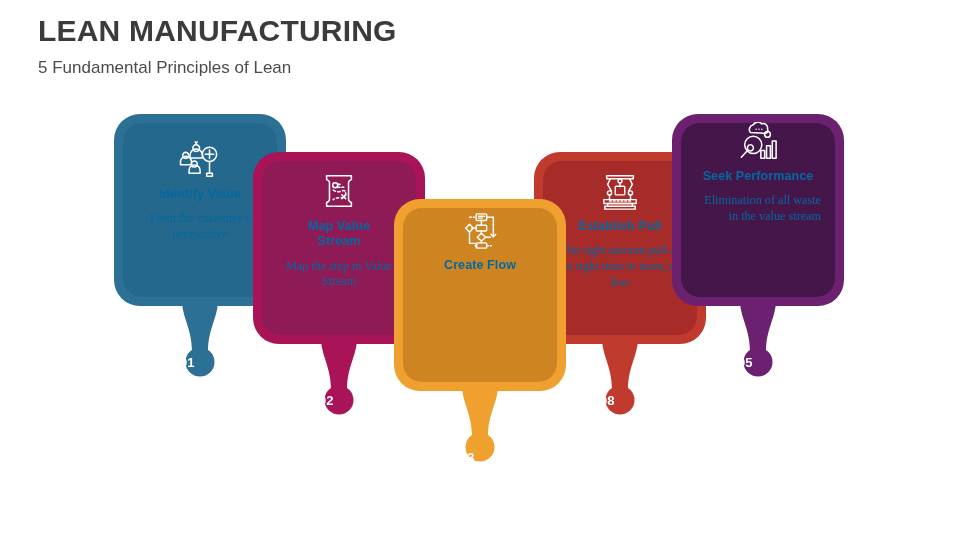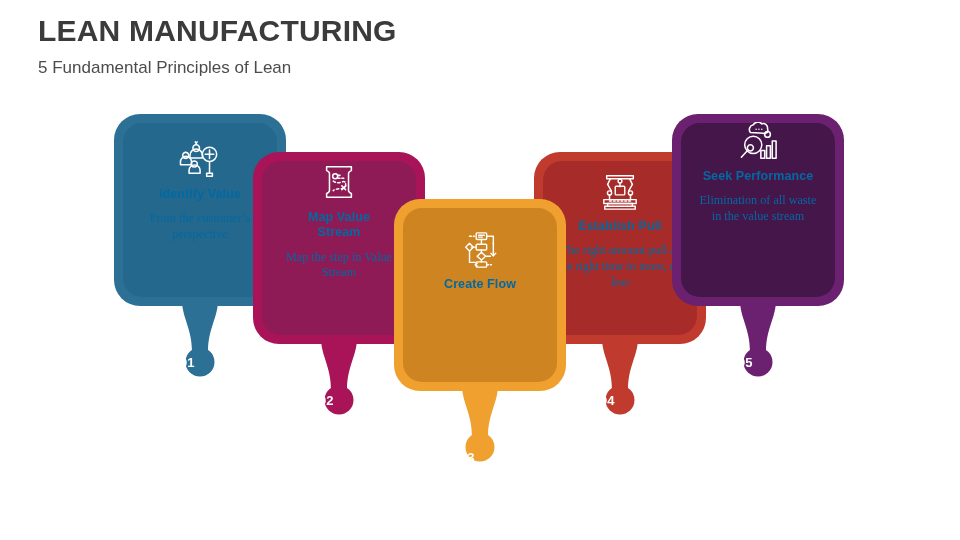--- a/index.html
+++ b/index.html
@@ -87,21 +87,21 @@
 
   <div class="card" id="card2" style="left:253px;top:152px;width:172px;height:262px;z-index:2;">
     <div class="pin">
       <svg width="172" height="262" viewBox="0 0 172 262">
         <path d="M78 238 C 78 214 68 204 68 186 L104 186 C104 204 94 214 94 238 Z" fill="#A81457"></path>
         <circle cx="86" cy="248" r="14.5" fill="#A81457"></circle>
         <rect x="0" y="0" width="172" height="192" rx="26" ry="26" fill="#A81457"></rect>
         <rect x="9" y="9" width="154" height="174" rx="19" ry="19" fill="#8E1B55"></rect>
       </svg>
     </div>
-    <div class="content" style="padding-top:11px;">
+    <div class="content" style="padding-top:20px;">
       <span class="icon">
         <svg viewBox="0 0 48 42" fill="none" stroke="#ffffff" stroke-width="1.6" stroke-linecap="round" stroke-linejoin="round">
           <path d="M11 4 h26 v4 q-3 1 -3 3 v18 q0 2 3 3 v4 h-26 v-4 q3 -1 3 -3 v-18 q0 -2 -3 -3 z"></path>
           <circle cx="20" cy="14" r="2.6"></circle>
           <path d="M23 13 h4 M23 16 h6" stroke-dasharray="2 2"></path>
           <path d="M18 19 q4 3 9 1 q4 -2 4 3 q0 4 -5 4 q-6 0 -8 2" stroke-dasharray="2.6 2.4"></path>
           <path d="M27 24 l4 4 M31 24 l-4 4"></path>
         </svg>
       </span>
       <div class="c-title" style="width:86px;">Map Value Stream</div>
@@ -132,21 +132,21 @@
           <path d="M13 24.5 v4 M35 24.5 v4"></path>
           <path d="M7 29 h34 v4 h-34 z"></path>
           <path d="M11 33 v3 M37 33 h-26 M37 33 v3"></path>
           <path d="M8 36 h32 v3 h-32 z"></path>
           <path d="M13 30.5 h2 M17 30.5 h2 M21 30.5 h2 M25 30.5 h2 M29 30.5 h2 M33 30.5 h2"></path>
         </svg>
       </span>
       <div class="c-title">Establish Pull</div>
       <div class="c-desc" style="width:126px;">The right amount pull at the right time to more, no less</div>
     </div>
-    <div class="badge-num" style="left:66px;top:241px;">04</div>
+    <div class="badge-num" style="left:66px;top:241px;">08</div>
   </div>
 
   <div class="card" id="card5" style="left:672px;top:114px;width:172px;height:262px;z-index:3;">
     <div class="pin">
       <svg width="172" height="262" viewBox="0 0 172 262">
         <path d="M78 238 C 78 214 68 204 68 186 L104 186 C104 204 94 214 94 238 Z" fill="#6B2070"></path>
         <circle cx="86" cy="248" r="14.5" fill="#6B2070"></circle>
         <rect x="0" y="0" width="172" height="192" rx="26" ry="26" fill="#6B2070"></rect>
         <rect x="9" y="9" width="154" height="174" rx="19" ry="19" fill="#45164A"></rect>
       </svg>
@@ -157,35 +157,35 @@
           <path d="M16 11 a5 5 0 0 1 3 -8 a5.5 5.5 0 0 1 9 -1 a4.5 4.5 0 0 1 6 5 a4 4 0 0 1 -2 5 z"></path>
           <path d="M22 7.5 h.01 M25 7.5 h.01 M28 7.5 h.01"></path>
           <circle cx="34" cy="13" r="3"></circle>
           <circle cx="19" cy="24" r="9"></circle>
           <path d="M12.5 30.5 l-6 6.5"></path>
           <path d="M16 24 a3.2 3.2 0 1 0 .01 0"></path>
           <path d="M27 38 v-8 h4 v8 z M33 38 v-13 h4 v13 z M39 38 v-18 h4 v18 z"></path>
         </svg>
       </span>
       <div class="c-title">Seek Performance</div>
-      <div class="c-desc" style="width:126px;">Elimination of all waste in the value stream</div>
+      <div class="c-desc" style="width:126px;text-align:right;">Elimination of all waste in the value stream</div>
     </div>
     <div class="badge-num" style="left:66px;top:241px;">05</div>
   </div>
 
   <div class="card" id="card3" style="left:394px;top:199px;width:172px;height:262px;z-index:5;">
     <div class="pin">
       <svg width="172" height="262" viewBox="0 0 172 262">
         <path d="M78 238 C 78 214 68 204 68 186 L104 186 C104 204 94 214 94 238 Z" fill="#F0A02F"></path>
         <circle cx="86" cy="248" r="14.5" fill="#F0A02F"></circle>
         <rect x="0" y="0" width="172" height="192" rx="26" ry="26" fill="#F0A02F"></rect>
         <rect x="9" y="9" width="154" height="174" rx="19" ry="19" fill="#CF8422"></rect>
       </svg>
     </div>
-    <div class="content" style="padding-top:31px;">
+    <div class="content" style="padding-top:12px;">
       <span class="icon">
         <svg viewBox="0 0 48 42" fill="none" stroke="#ffffff" stroke-width="1.5" stroke-linecap="round" stroke-linejoin="round">
           <rect x="20" y="3" width="11" height="7" rx="1"></rect>
           <path d="M22.5 5.5 h6 M22.5 7.5 h4"></path>
           <path d="M13 6.5 h5" stroke-dasharray="2 2"></path>
           <path d="M31 6.5 h7 v8"></path>
           <path d="M38 14 v13"></path>
           <path d="M38 27 l-2.5 -2.5 M38 27 l2.5 -2.5"></path>
           <path d="M25.5 10 v5"></path>
           <rect x="20" y="15" width="11" height="6" rx="1"></rect>

